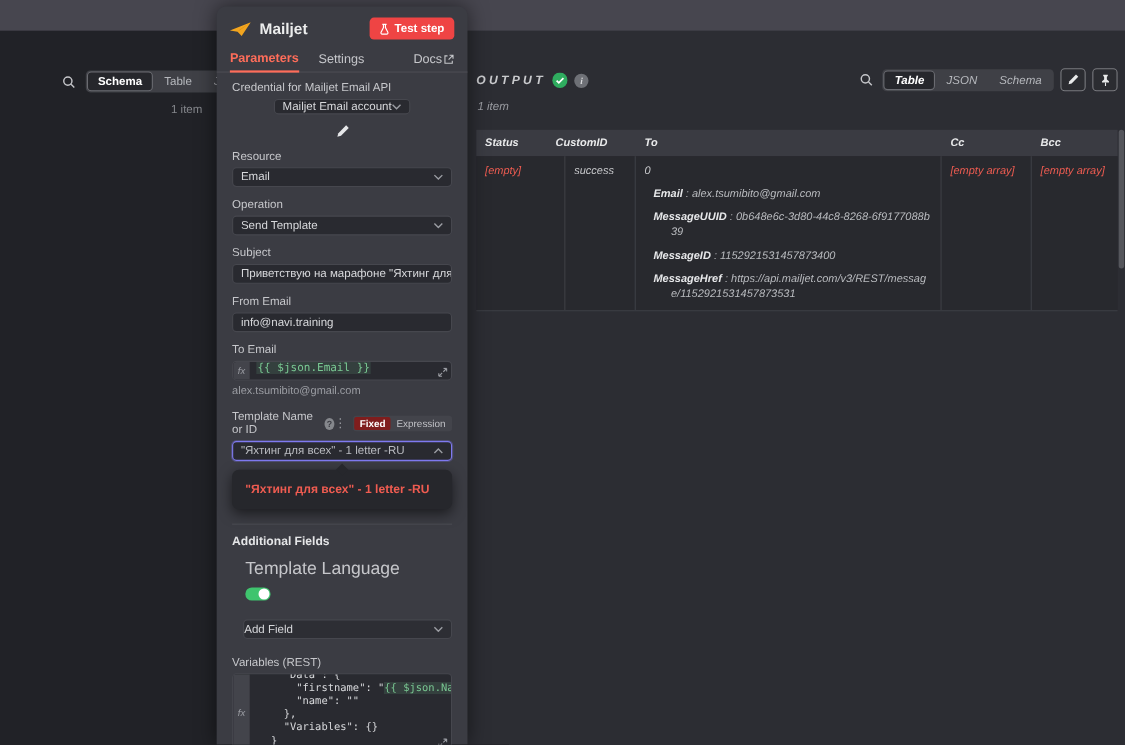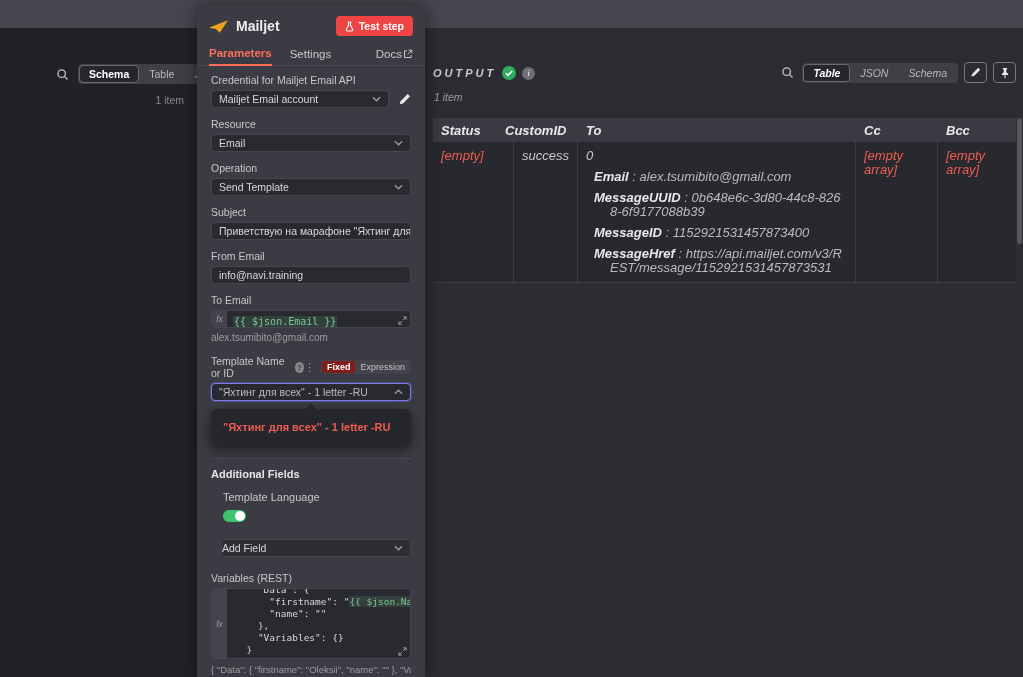--- a/index.html
+++ b/index.html
@@ -41,30 +41,30 @@
   .np-tab.active { color:#ff6d5a; font-weight:bold; border-bottom:2px solid #ff6d5a; margin-bottom:-1px; }
   .np-docs { margin-left:auto; display:flex; align-items:center; gap:1px; font-size:11.5px; color:#c6c7cb; padding-bottom:5px; cursor:pointer; }
 
   .np-form { padding:8px 14px 0; }
   .field { margin-bottom:10px; }
   .field-label { font-size:10.5px; color:#c6c7cb; margin-bottom:4px; display:flex; align-items:center; gap:5px; }
   .control { height:18px; background:#292a30; border:1px solid #46474e; border-radius:4px;
              display:flex; align-items:center; padding:0 7px; font-size:10.5px; color:#d7d8db;
              white-space:nowrap; overflow:hidden; cursor:pointer; }
   .control .chev { margin-left:auto; color:#9b9da3; flex:0 0 auto; }
-  .cred-row { display:flex; align-items:center; gap:9px; }
+  .cred-row { display:flex; align-items:center; gap:9px;flex-direction:column; }
   .cred-row .control { flex:1; }
   .pencil { color:#e6e7e9; cursor:pointer; }
 
   .expr-input { position:relative; height:18px; border:1px solid #46474e; border-radius:4px;
                 display:flex; overflow:hidden; background:#292a30; }
   .fx-box { width:15px; background:#43444b; color:#9b9da3; font-style:italic; font-size:8.5px;
             display:flex; align-items:center; justify-content:center; flex:0 0 auto; }
   .expr-text { font-family:"DejaVu Sans Mono", monospace; font-size:10px; color:#7ac893;
-               display:flex; align-items:flex-end; padding:0 6px; }
+               display:flex; align-items:flex-start; padding:0 6px; }
   .expr-text .hl { background:rgba(122,200,147,.14); padding:0 1px; }
   .expand { position:absolute; right:3px; bottom:2px; color:#9b9da3; cursor:pointer; }
   .evaluated { font-size:10px; color:#9b9da3; margin-top:4px; }
 
   .tpl-label-row { display:flex; align-items:center; margin-bottom:4px; }
   .q-circle { width:11px; height:11px; border-radius:50%; background:#85878c; color:#3b3c43;
               font-size:8px; font-weight:bold; display:flex; align-items:center; justify-content:center; }
   .tpl-right { margin-left:auto; display:flex; align-items:center; gap:6px; }
   .dots { color:#9b9da3; font-size:11px; cursor:pointer; line-height:1; }
   .mini-seg { display:flex; background:#43444b; border-radius:3px; padding:1px; }
@@ -74,21 +74,21 @@
 
   .dropdown { margin-top:8px; background:#26272c; border-radius:6px; padding:12px;
               box-shadow:0 4px 12px rgba(0,0,0,.55); position:relative; }
   .dropdown:before { content:""; position:absolute; top:-4px; left:50%; margin-left:-4px;
                      width:8px; height:8px; background:#26272c; transform:rotate(45deg); }
   .dd-option { color:#ef5c51; font-weight:bold; font-size:11px; white-space:nowrap; overflow:hidden; cursor:pointer; }
 
   .divider { height:1px; background:#4a4b52; margin:13px 0 9px; }
   .section-title { font-size:11px; font-weight:bold; color:#e4e5e7; margin-bottom:11px; }
   .af-inner { margin-left:12px; }
-  .sub-label { font-size:11px; color:#c6c7cb; }
+  .sub-label { font-size:16px; color:#c6c7cb; }
   .toggle { margin-top:7px; width:23px; height:12px; border-radius:7px; background:#3fc46e; position:relative; cursor:pointer; }
   .toggle .knob { position:absolute; top:1px; right:1px; width:10px; height:10px; border-radius:50%; background:#fff; }
   .add-field { margin:17px 0 0 10px; height:18px; background:#2d2e34; border:1px solid #46474e; border-radius:4px;
                display:flex; align-items:center; font-size:10.5px; color:#d6d7da;
                position:relative; cursor:pointer; }
   .add-field .chev { position:absolute; right:7px; color:#9b9da3; }
 
   .vars-label { margin-top:15px; }
   .code-editor { display:flex; border:1px solid #46474e; border-radius:4px; overflow:hidden; height:71px; position:relative; background:#292a30; }
   .code-clip { flex:1; overflow:hidden; }
@@ -99,21 +99,21 @@
 
   
   .op-title-row { position:absolute; top:38px; left:8px; display:flex; align-items:center; gap:6px; }
   .op-title { font-size:11px; font-weight:bold; letter-spacing:3px; color:#c9cacd; }
   .info-circle { width:13px; height:13px; border-radius:50%; background:#6e7076; color:#d9dadd;
                  font-size:8.5px; font-weight:bold; font-family:"Liberation Serif", serif;
                  display:flex; align-items:center; justify-content:center; }
   .op-controls { position:absolute; top:34px; right:7px; display:flex; align-items:center; gap:6px; }
   .op-count { position:absolute; top:63px; left:9px; font-size:10.5px; color:#9b9da3; }
 
-  .out-table { position:absolute; top:90px; left:8px; width:583px; font-size:13px; }
+  .out-table { position:absolute; top:90px; left:8px; width:583px; font-size:10px; }
   .t-head { display:flex; background:#3a3b42; height:24px; align-items:center; color:#e8e9ea; font-weight:bold; }
   .t-head > div { padding:0 8px; }
   .t-row { display:flex; background:#28292e; border-bottom:1px solid #3e3f45; align-items:stretch; }
   .t-cell { padding:7px 8px; border-right:1px solid #3e3f45; color:#c9cacd; line-height:14px; }
   .t-cell:last-child { border-right:none; }
   .c-status { width:64px; } .c-custom { width:81px; } .c-to { width:278px; } .c-cc { width:82px; } .c-bcc { width:78px; }
   .empty-val { color:#ef5c51; }
   .to-entry { padding-left:24px; text-indent:-16px; margin-top:7px; }
   .to-entry .k { font-weight:bold; color:#e6e7e9; }
   .to-entry .v { color:#b9bbbf; word-break:break-all; }

